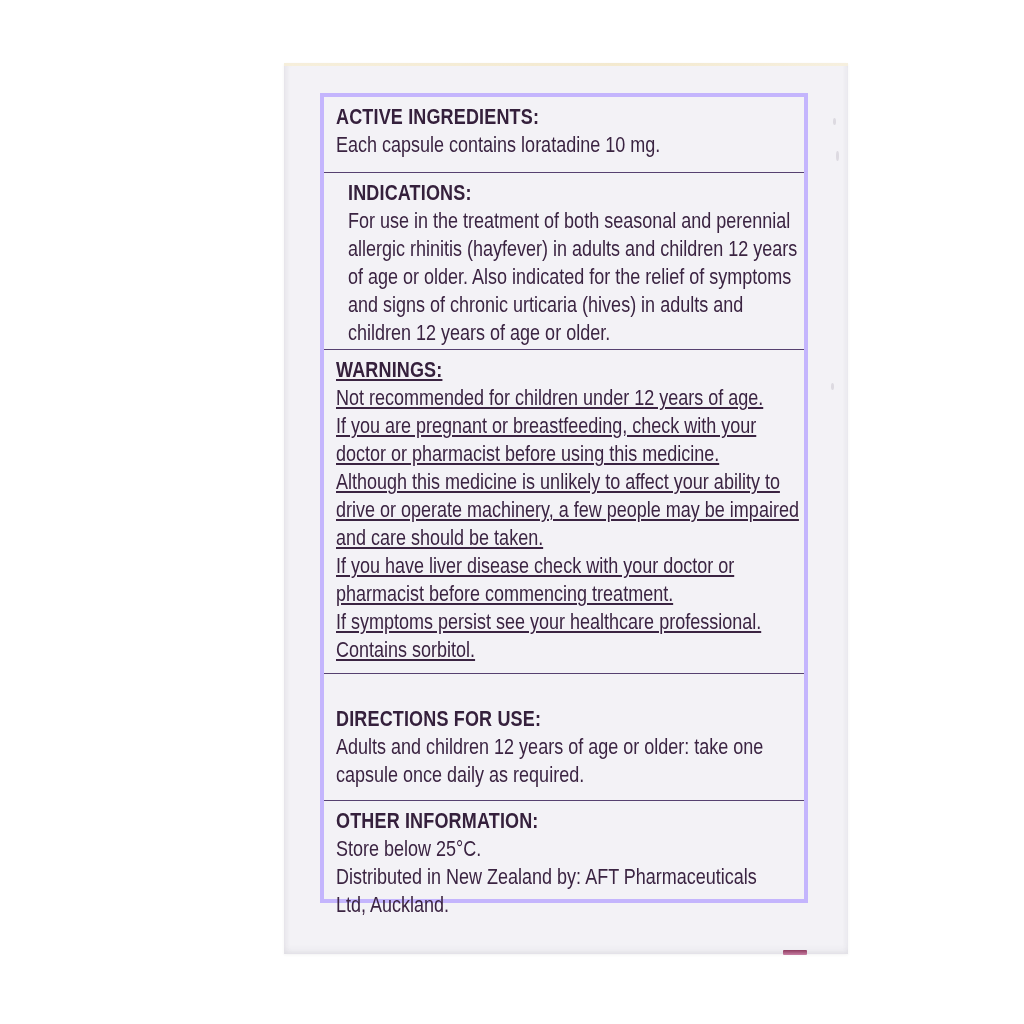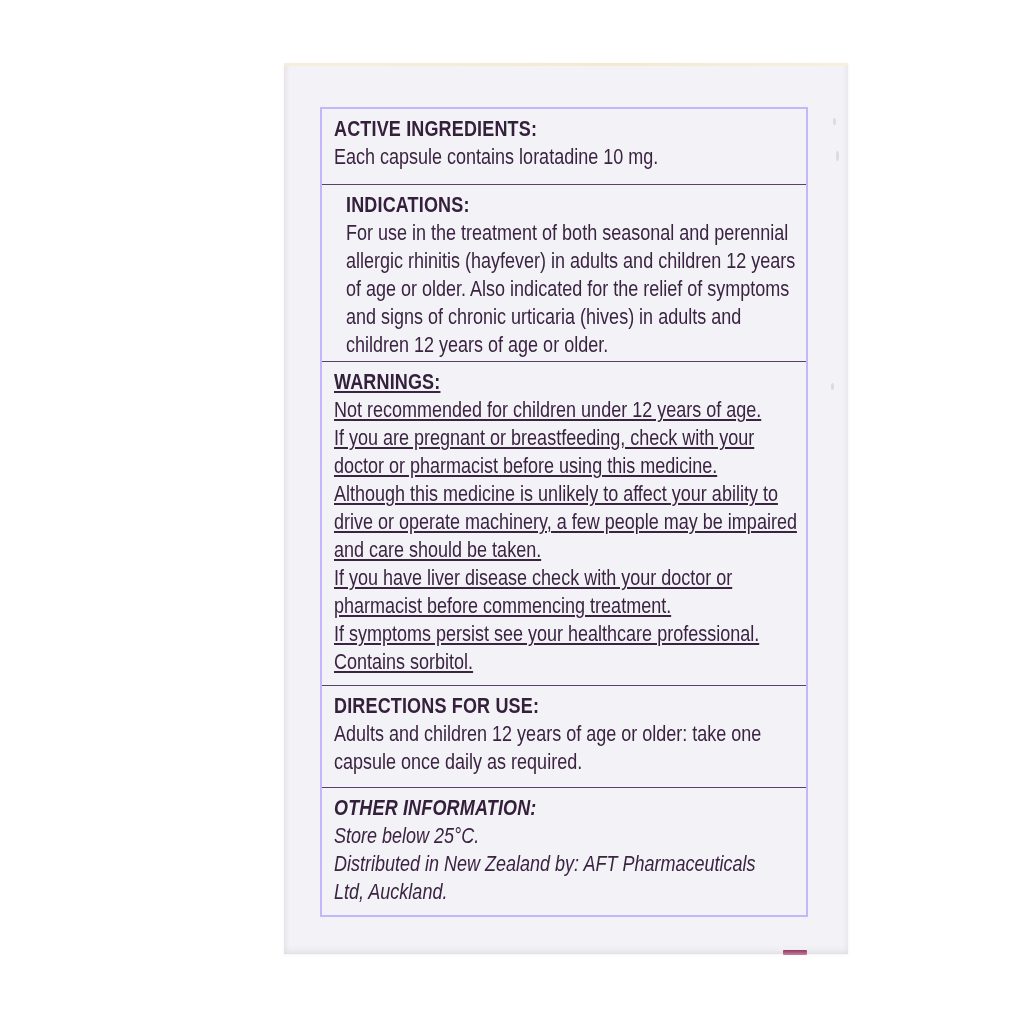--- a/index.html
+++ b/index.html
@@ -40,38 +40,38 @@
     width: 3px; height: 7px;
     background: #9a93a5;
     opacity: 0.25;
     border-radius: 50%;
   }
   .speck.s1 { right: 12px; top: 55px; }
   .speck.s2 { right: 9px;  top: 88px; height: 10px; }
   .speck.s3 { right: 14px; top: 320px; }
   .label-panel {
     position: absolute;
-    left: 320px; top: 107px;
+    left: 320px; top: 93px;
     width: 488px; height: 810px;
-    border: 2px solid #c4b5fd;
+    border: 4px solid #c4b5fd;
     background: transparent;
     color: #3b2442;
   }
   .section {
     width: 100%;
     padding: 6px 12px 0 12px;
     border-bottom: 1px solid #564170;
     overflow: hidden;
   }
   .section:last-child { border-bottom: none; }
   .section:nth-child(1) { height: 76px; }
   .section:nth-child(2) { height: 177px; padding-left: 24px; }
   .section:nth-child(3) { height: 324px; text-decoration: underline; }
-  .section:nth-child(4) { height: 102px; }
-  .section:nth-child(5) { height: 127px; font-style: italic; }
+  .section:nth-child(4) { height: 102px; margin-top: 25px; }
+  .section:nth-child(5) { height: 127px; }
   .txt {
     width: 610px;
     transform: scaleX(0.8);
     transform-origin: top left;
   }
   .sec-title {
     font-size: 22.5px;
     font-weight: bold;
     line-height: 28px;
     letter-spacing: 0.2px;

